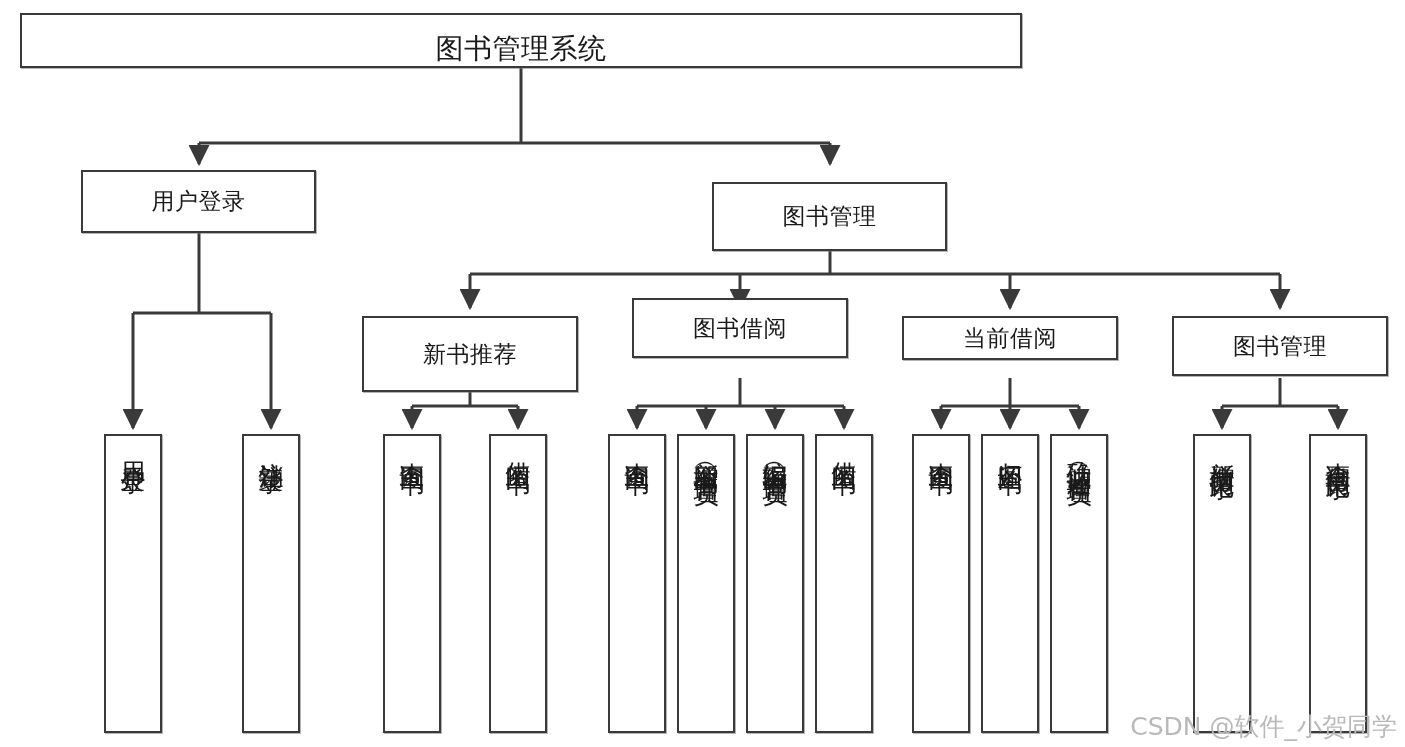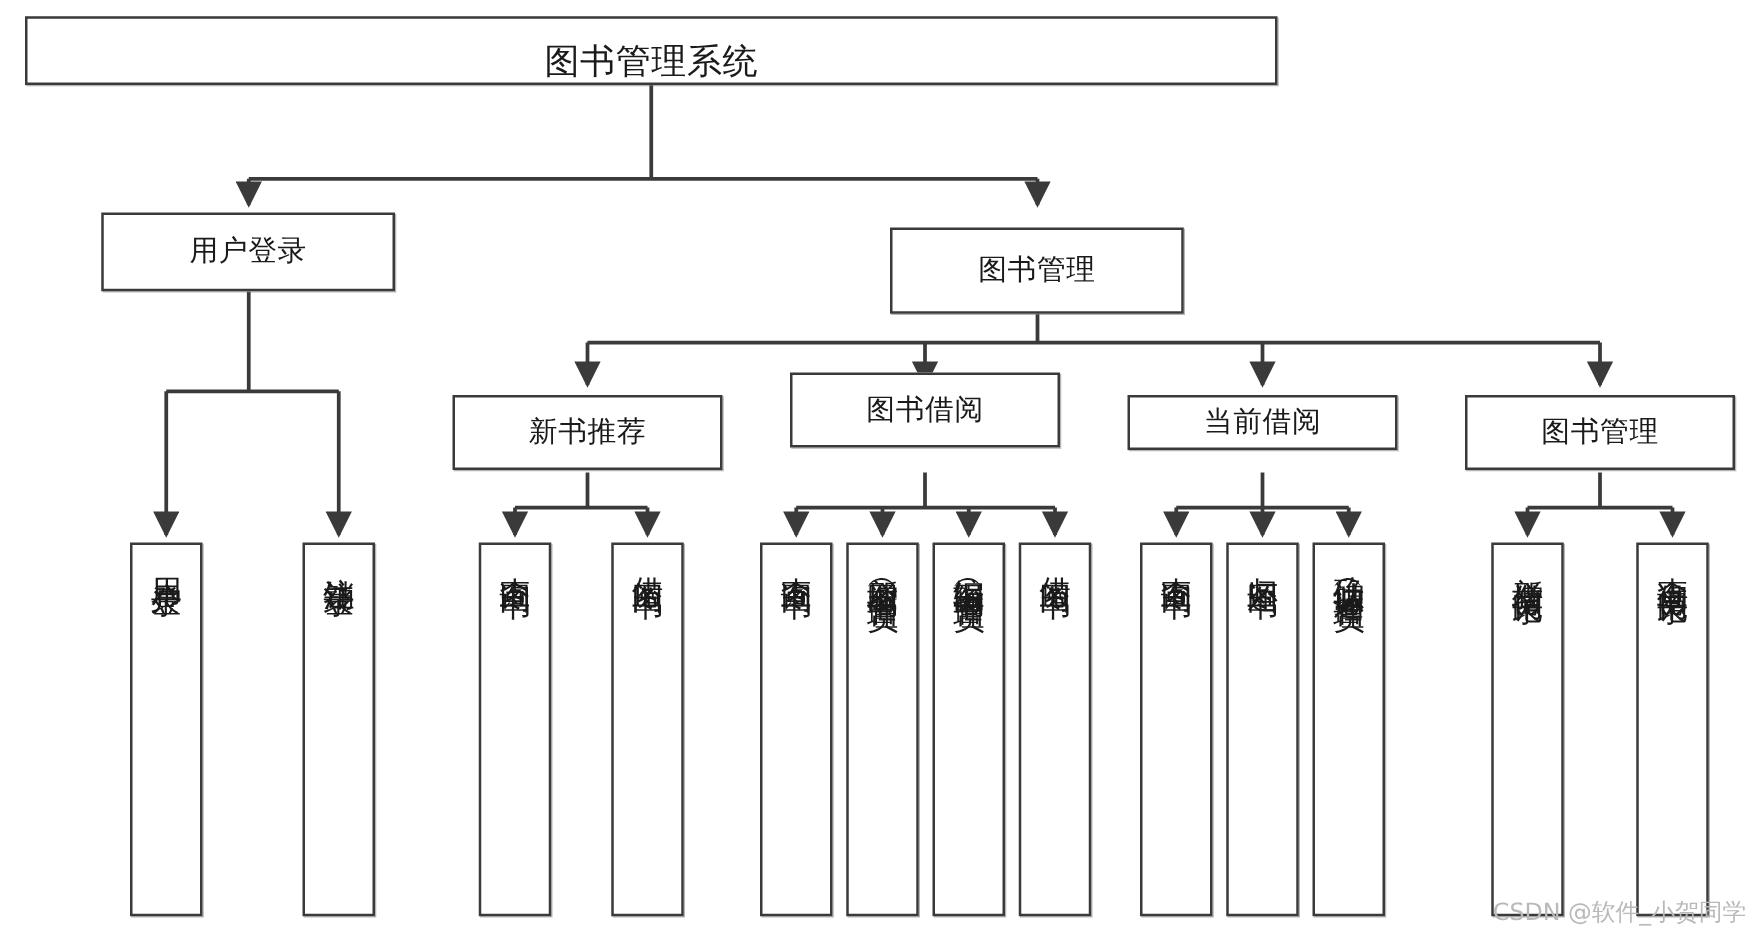--- a/index.html
+++ b/index.html
@@ -59,21 +59,21 @@
     text-orientation: upright;
     font-size: 25px;
     line-height: 1.0;
     letter-spacing: 3px;
     white-space: nowrap;
   }
   .watermark {
     position: absolute;
     right: 8px;
     bottom: 4px;
-    font-size: 19px;
+    font-size: 25px;
     color: #b9b9b9;
     white-space: nowrap;
     font-family: "DejaVu Sans", "Liberation Sans", sans-serif;
   }
 </style>
 </head>
 <body>
 
 <div id="diagram-root">
 
@@ -131,21 +131,21 @@
     <span class="label">图书管理系统</span>
   </div>
 
   <div class="node h" style="left:81px; top:170px; width:235px; height:63px;">
     <span class="label">用户登录</span>
   </div>
   <div class="node h" style="left:712px; top:182px; width:235px; height:69px;">
     <span class="label">图书管理</span>
   </div>
 
-  <div class="node h" style="left:362px; top:316px; width:216px; height:60px;">
+  <div class="node h" style="left:362px; top:316px; width:216px; height:76px;">
     <span class="label">新书推荐</span>
   </div>
   <div class="node h" style="left:632px; top:298px; width:216px; height:60px;">
     <span class="label">图书借阅</span>
   </div>
   <div class="node h" style="left:902px; top:316px; width:216px; height:44px;">
     <span class="label">当前借阅</span>
   </div>
   <div class="node h" style="left:1172px; top:316px; width:216px; height:60px;">
     <span class="label">图书管理</span>

